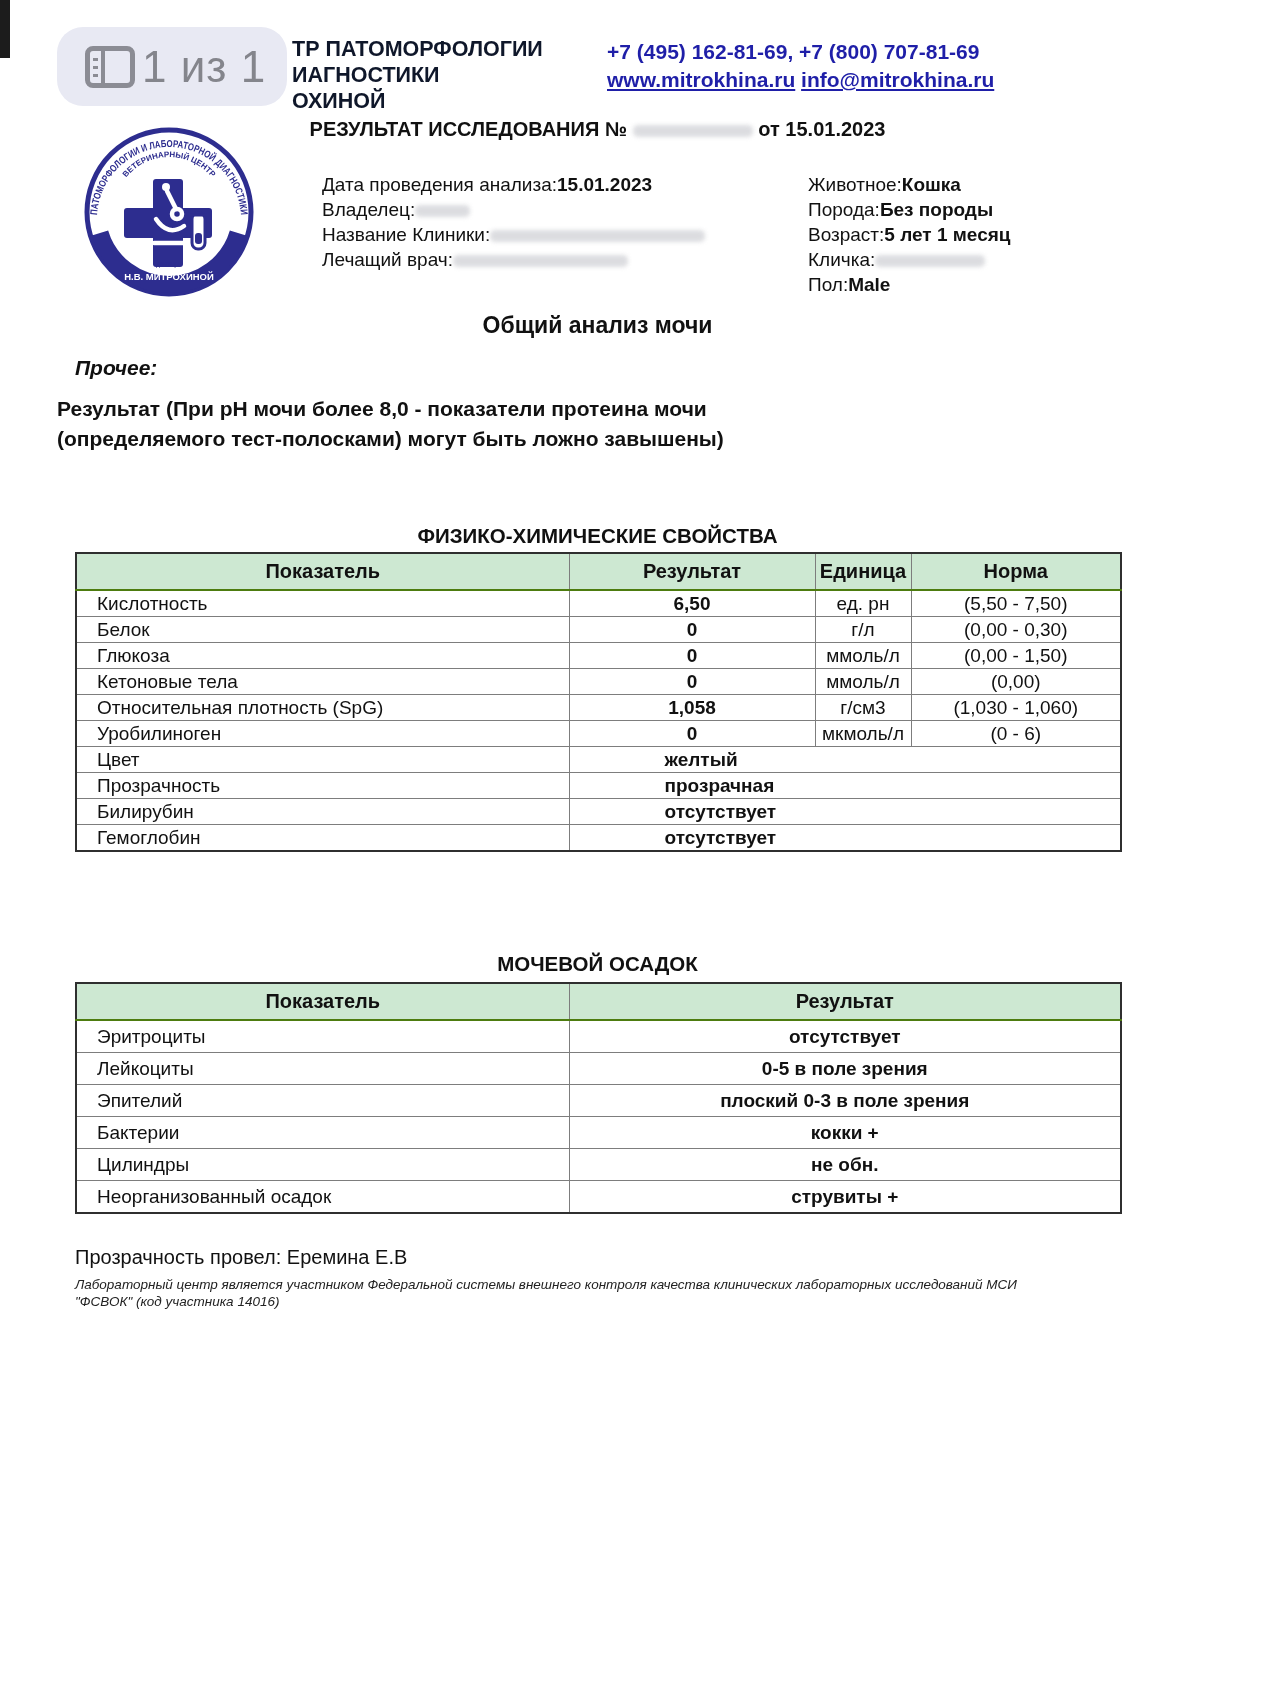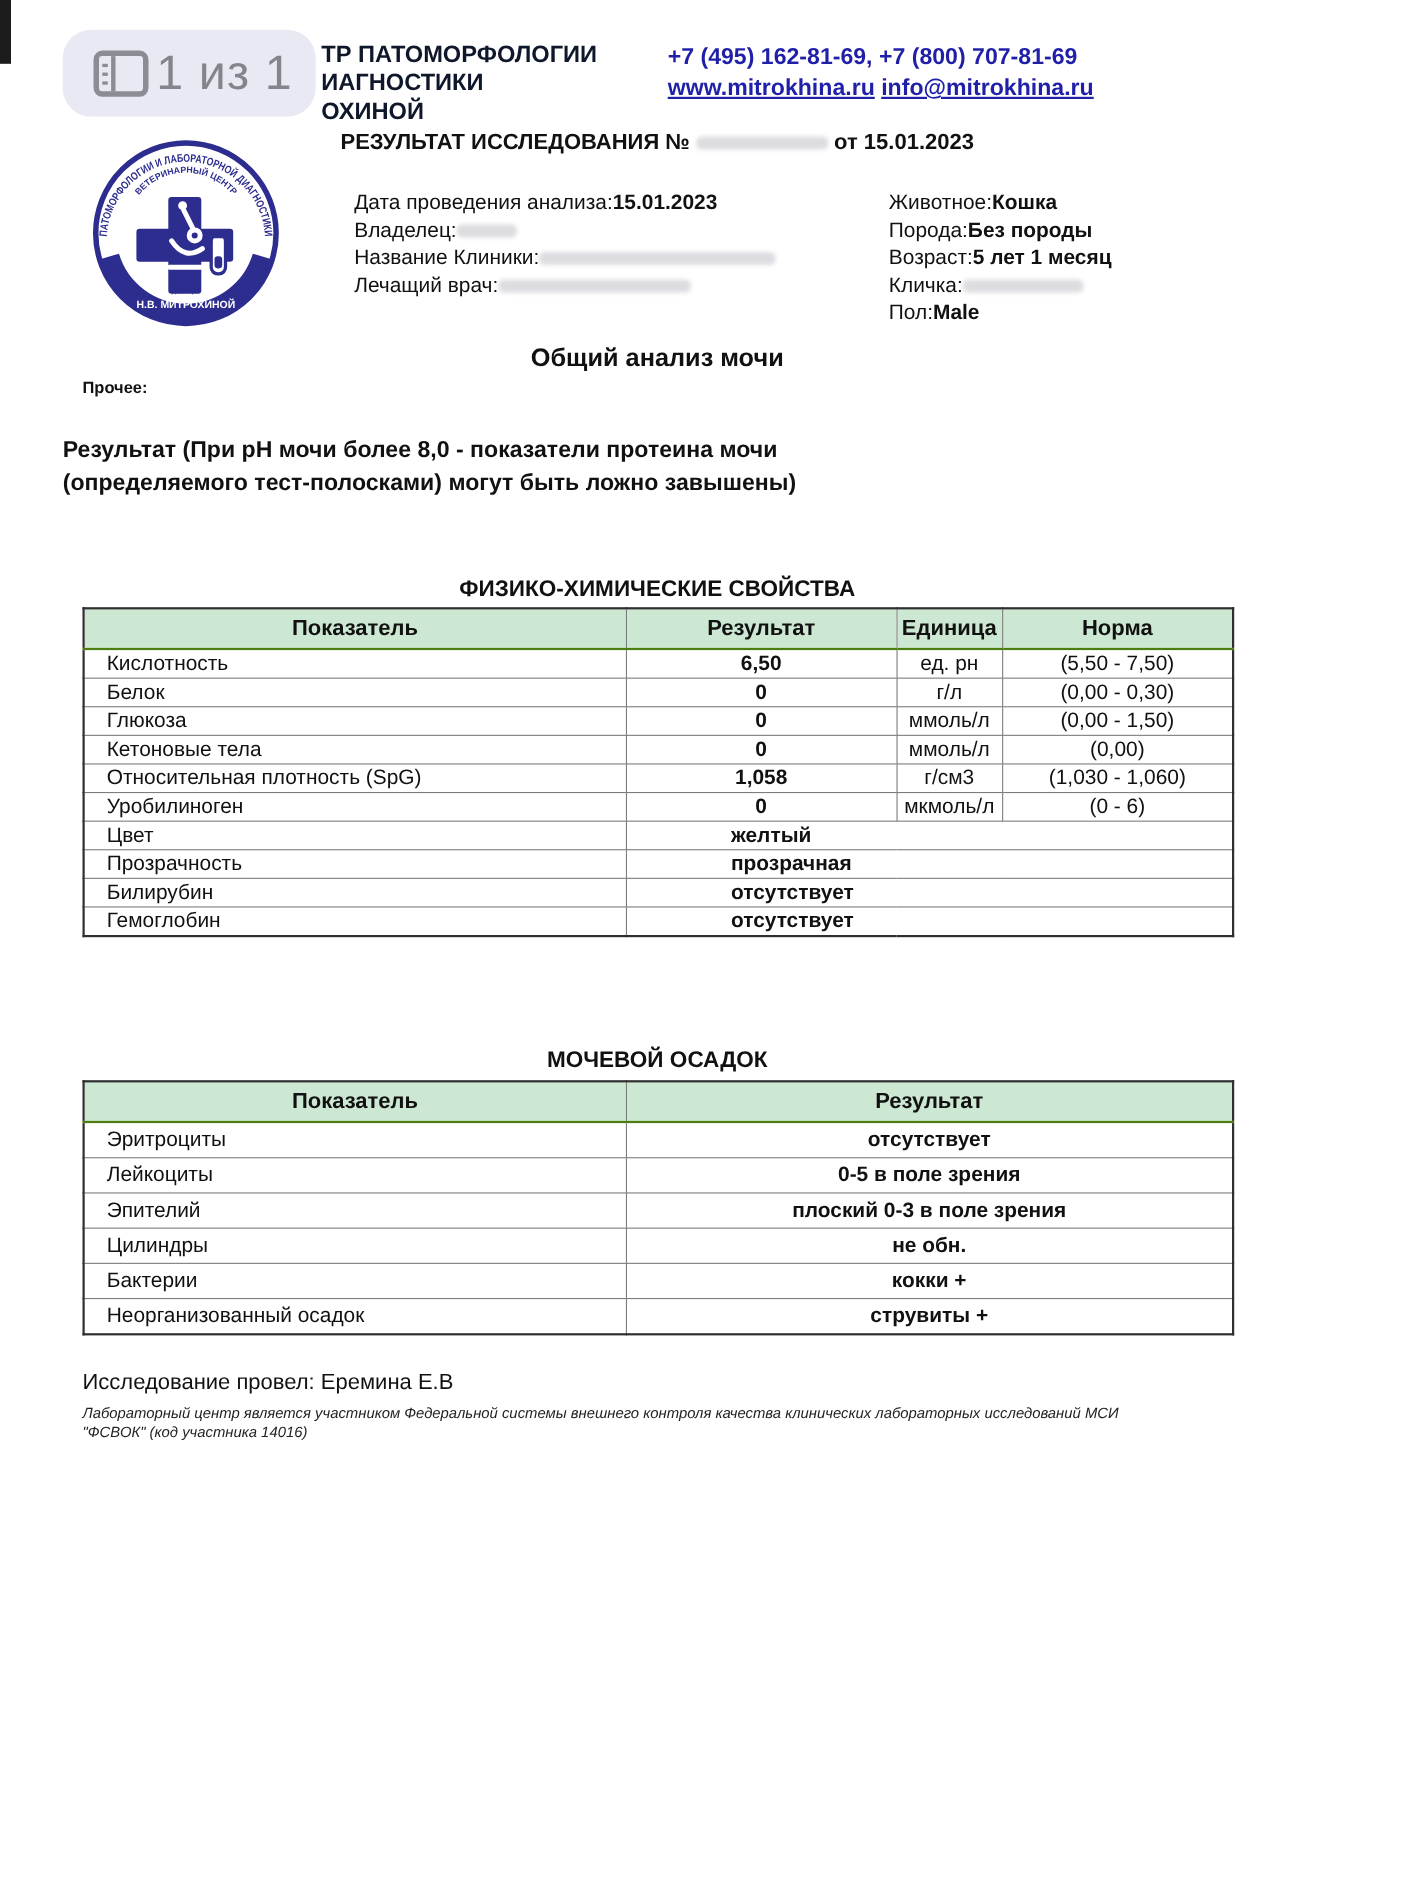--- a/index.html
+++ b/index.html
@@ -23,21 +23,21 @@
   
   .smudge{display:inline-block;height:12px;background:#d6d7db;border-radius:5px;
           filter:blur(2px);vertical-align:middle;opacity:.85;}
   
   .info{font-size:19px;line-height:25px;color:#111;}
   .info b{font-weight:bold;}
   .info-left{left:322px;top:172px;}
   .info-right{left:808px;top:172px;}
   
   .doc-title{left:75px;top:312px;width:1045px;text-align:center;font-weight:bold;font-size:23px;}
-  .misc{left:75px;top:344px;font-weight:bold;font-size:15px;}
+  .misc{left:75px;top:356px;font-weight:bold;font-size:21px;font-style:italic;}
   .para{left:57px;top:394px;font-weight:bold;font-size:21px;line-height:30px;}
   .tbl-title{width:1045px;text-align:center;font-weight:bold;font-size:20.5px;left:75px;}
   
   table{border-collapse:collapse;table-layout:fixed;width:1045px;background:#fff;}
   table{border:2px solid #2f2f2f;}
   th,td{border:1px solid #7d7d7d;font-size:19px;padding:0;overflow:hidden;white-space:nowrap;}
   th{background:#cde8d2;font-weight:bold;font-size:20px;height:35px;border-bottom:2px solid #4d7c0f;text-align:center;}
   .phys td{height:25px;}
   .sed td{height:31px;}
   .name-cell{padding-left:20px;text-align:left;}
@@ -231,33 +231,33 @@
     </tr>
     <tr>
       <td class="name-cell">Лейкоциты</td>
       <td class="c b">0-5 в поле зрения</td>
     </tr>
     <tr>
       <td class="name-cell">Эпителий</td>
       <td class="c b">плоский 0-3 в поле зрения</td>
     </tr>
     <tr>
+      <td class="name-cell">Бактерии</td>
+      <td class="c b">кокки +</td>
+    </tr>
+    <tr>
       <td class="name-cell">Цилиндры</td>
       <td class="c b">не обн.</td>
     </tr>
     <tr>
-      <td class="name-cell">Бактерии</td>
-      <td class="c b">кокки +</td>
-    </tr>
-    <tr>
       <td class="name-cell">Неорганизованный осадок</td>
       <td class="c b">струвиты +</td>
     </tr>
   </tbody>
     </table>
 
-  <div class="abs researcher">Исследование провел: Еремина Е.В</div>
+  <div class="abs researcher">Прозрачность провел: Еремина Е.В</div>
   <div class="abs footnote">
     <div>Лабораторный центр является участником Федеральной системы внешнего контроля качества клинических лабораторных исследований МСИ</div>
     <div>"ФСВОК" (код участника 14016)</div>
   </div>
 
 </div>
 
 </body></html>

